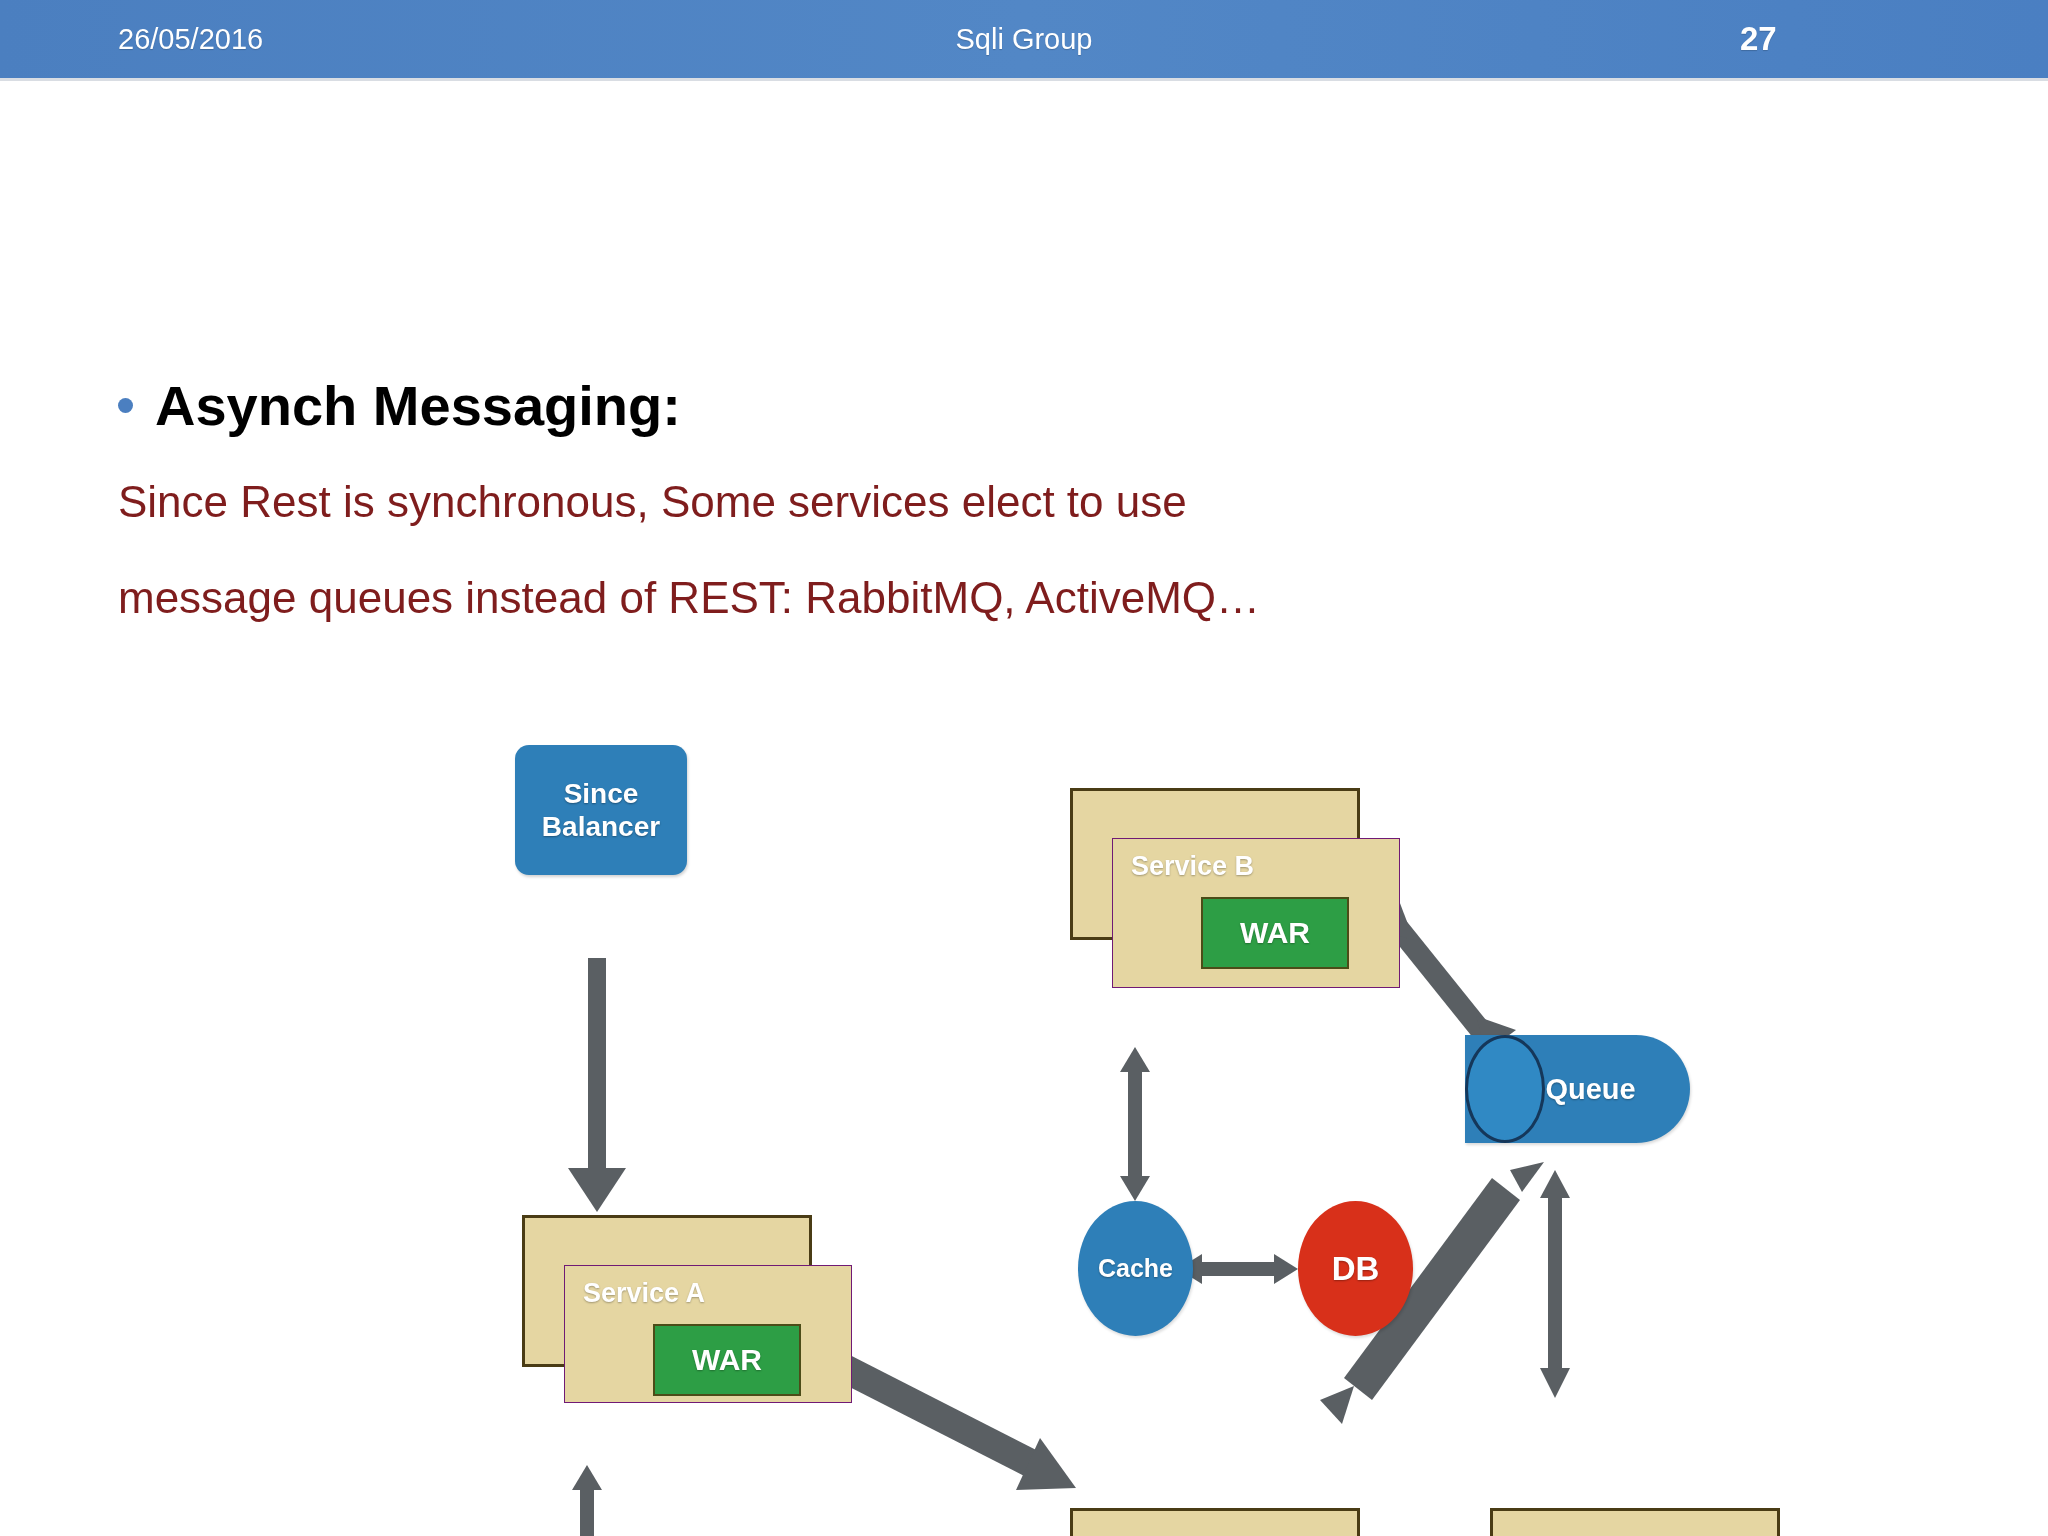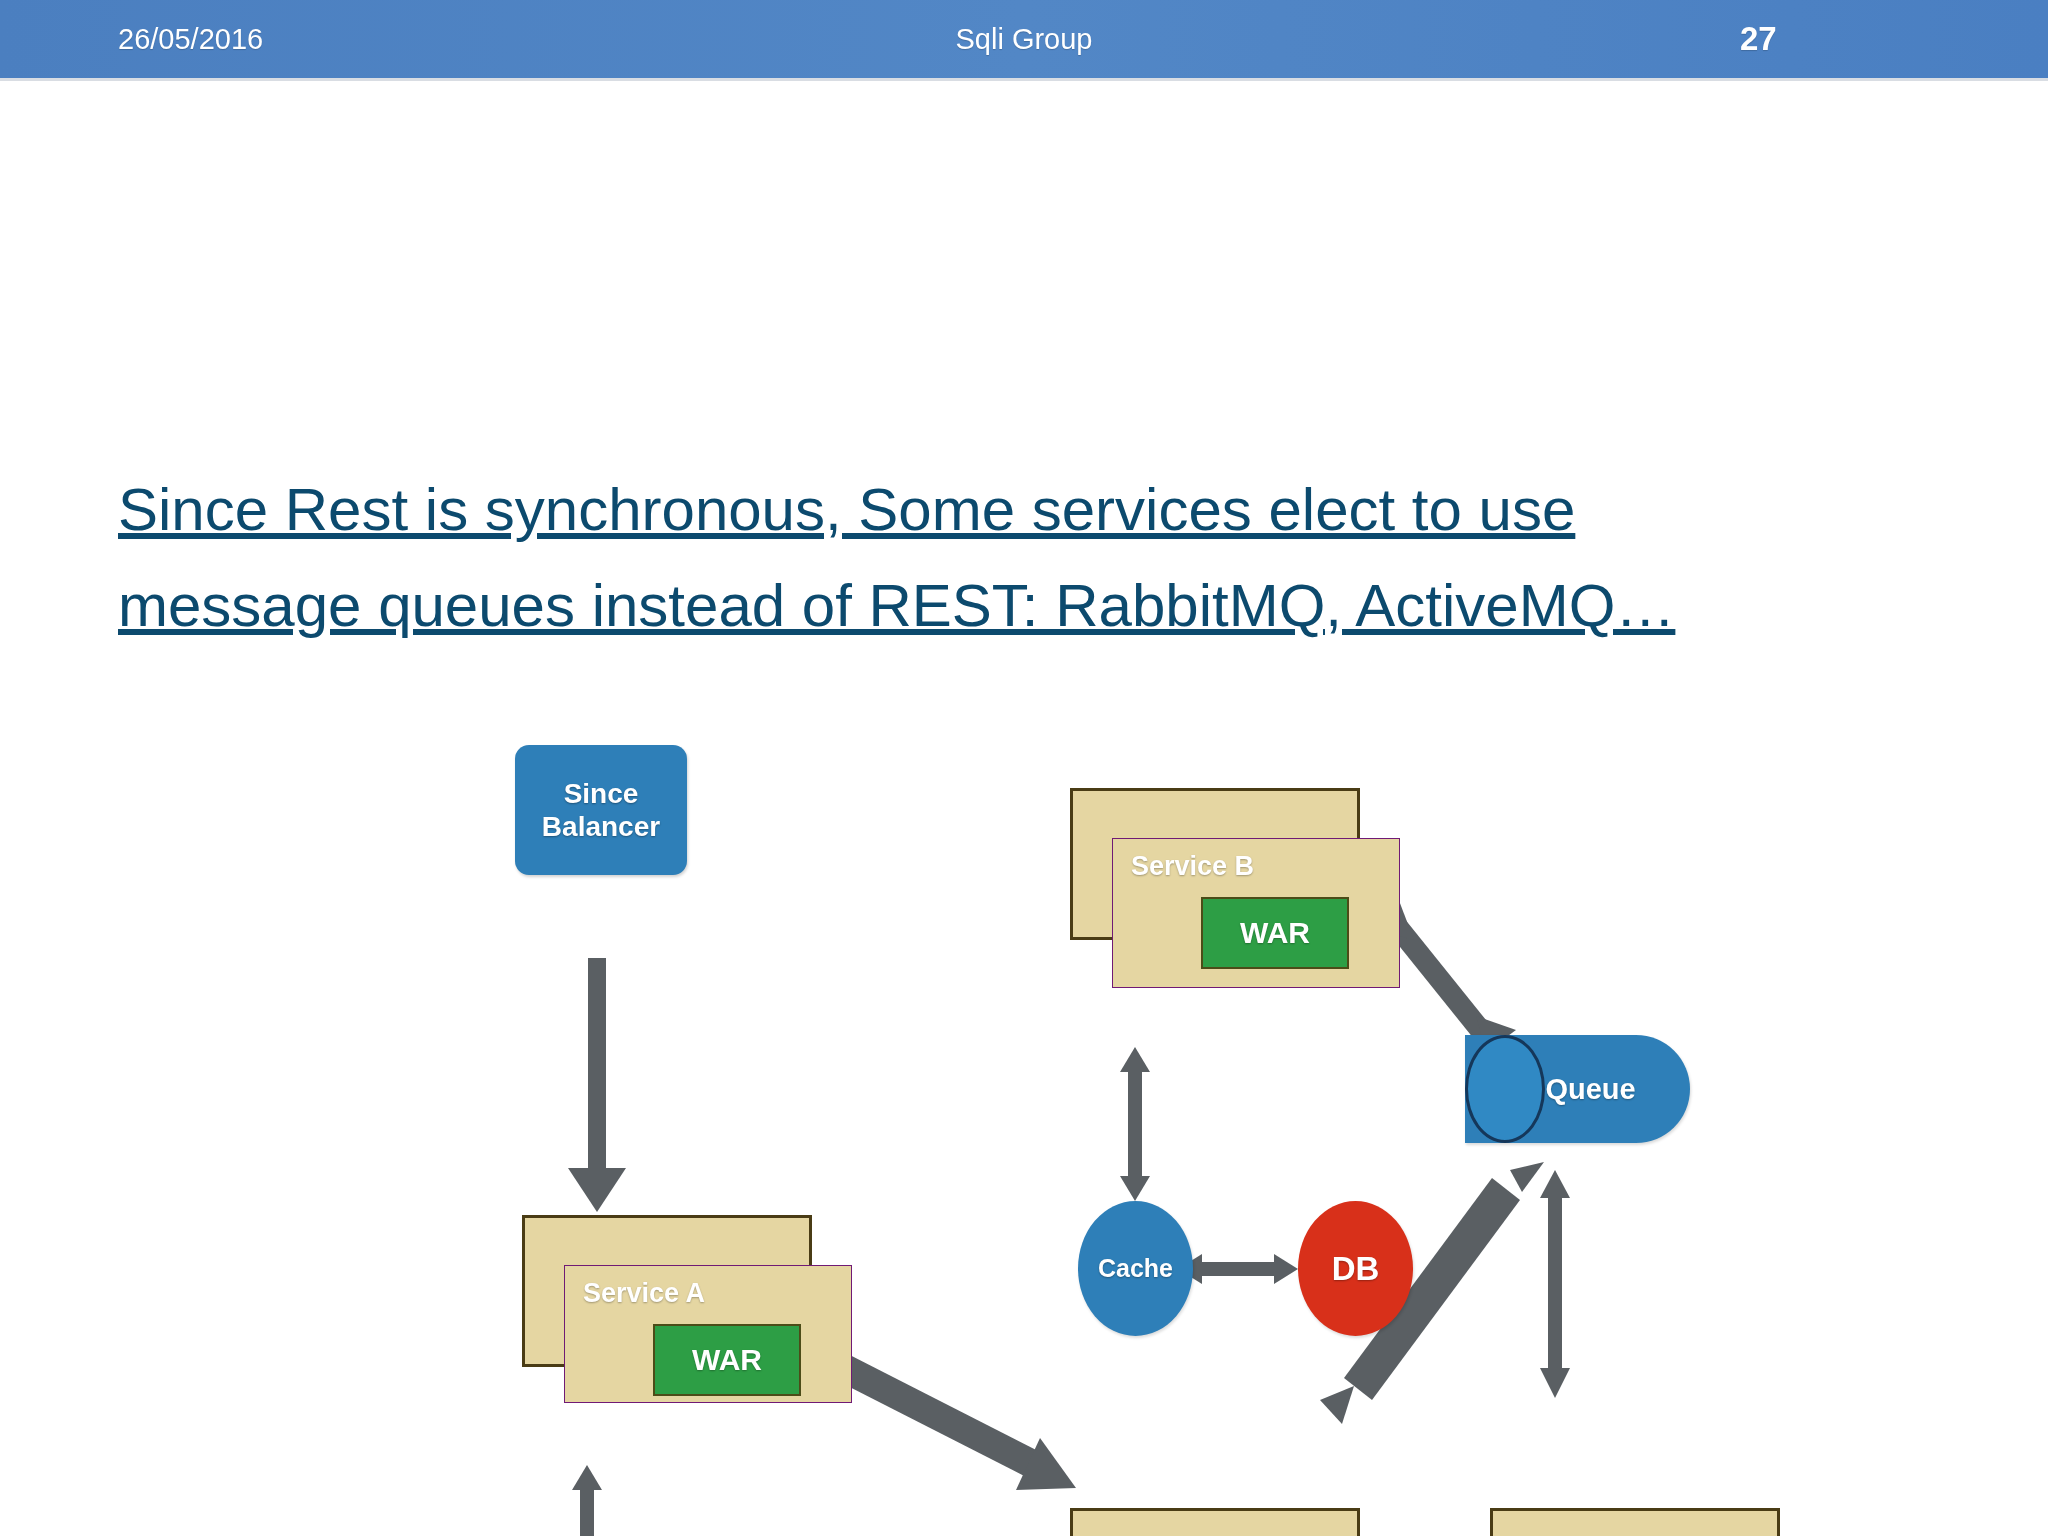--- a/index.html
+++ b/index.html
@@ -82,26 +82,25 @@
   #bullet-label {
     font-size: 56px;
     font-weight: bold;
     color: #000000;
     white-space: nowrap;
     line-height: 1.0;
   }
   .body-line {
     position: absolute;
     left: 118px;
-    font-size: 60px;
-    color: #0c4a6e;
+    font-size: 44px;
+    color: #7f1d1d;
     white-space: nowrap;
     line-height: 1.0;
     font-family: "Liberation Sans", sans-serif;
-    text-decoration: underline;
   }
   #body-line-1 { top: 480px; }
   #body-line-2 { top: 576px; }
 
   
   #diagram {
     position: absolute;
     left: 480px;
     top: 700px;
     width: 1310px;
@@ -230,20 +229,24 @@
 <div id="slide">
 
   <div id="header-bar">
     <div class="hdr-text" id="hdr-date">26/05/2016</div>
     <div class="hdr-text" id="hdr-title">Sqli Group</div>
     <div class="hdr-text" id="hdr-page">27</div>
   </div>
   <div id="header-rule"></div>
 
 
+  <div id="bullet-row">
+    <span id="bullet-dot"></span>
+    <span id="bullet-label">Asynch Messaging:</span>
+  </div>
   <div class="body-line" id="body-line-1">Since Rest is synchronous, Some services elect to use</div>
   <div class="body-line" id="body-line-2">message queues instead of REST: RabbitMQ, ActiveMQ…</div>
 
   <div id="diagram">
 
     <svg id="diagram-svg" viewBox="0 0 1310 840">
       <defs>
         <marker id="ah" markerWidth="5" markerHeight="5" refX="2.4" refY="2.5" orient="auto">
           <path d="M0,0 L5,2.5 L0,5 Z" fill="#5a5f63"></path>
         </marker>

